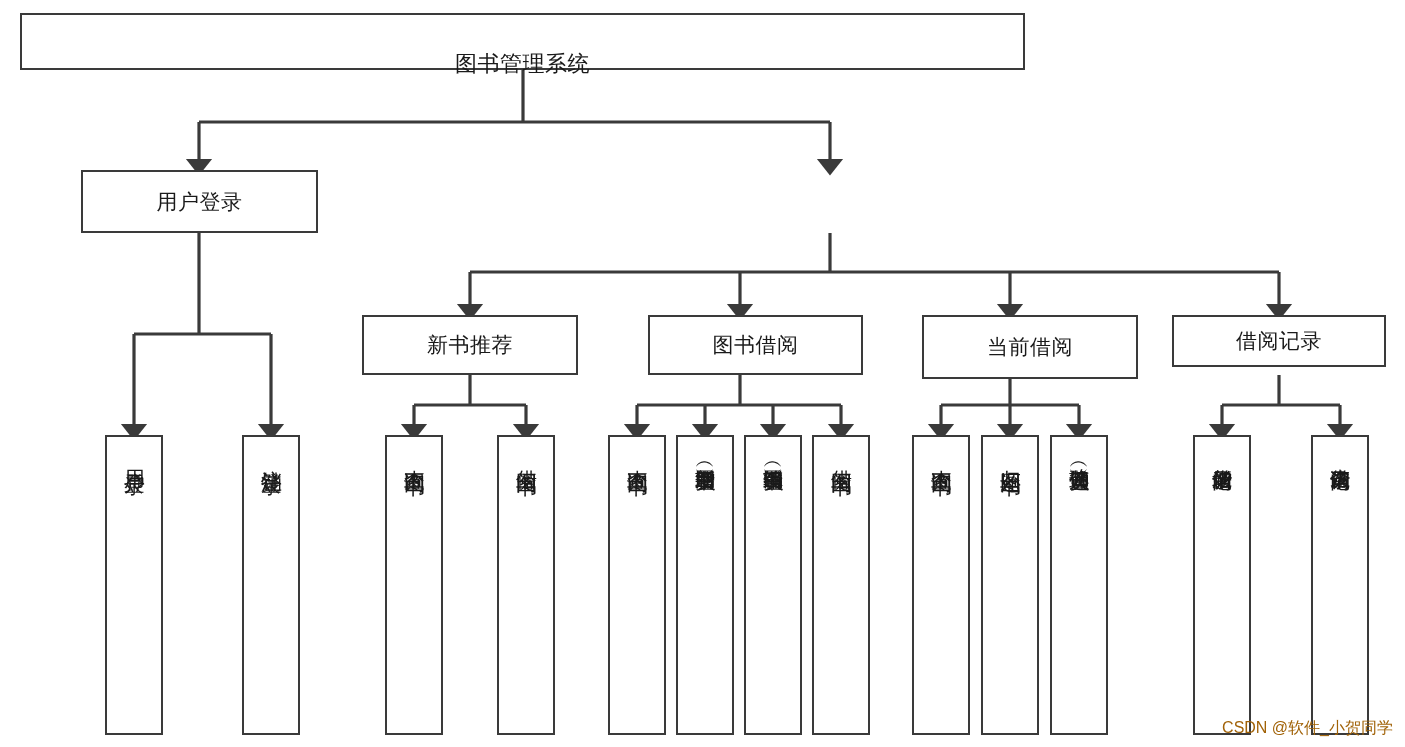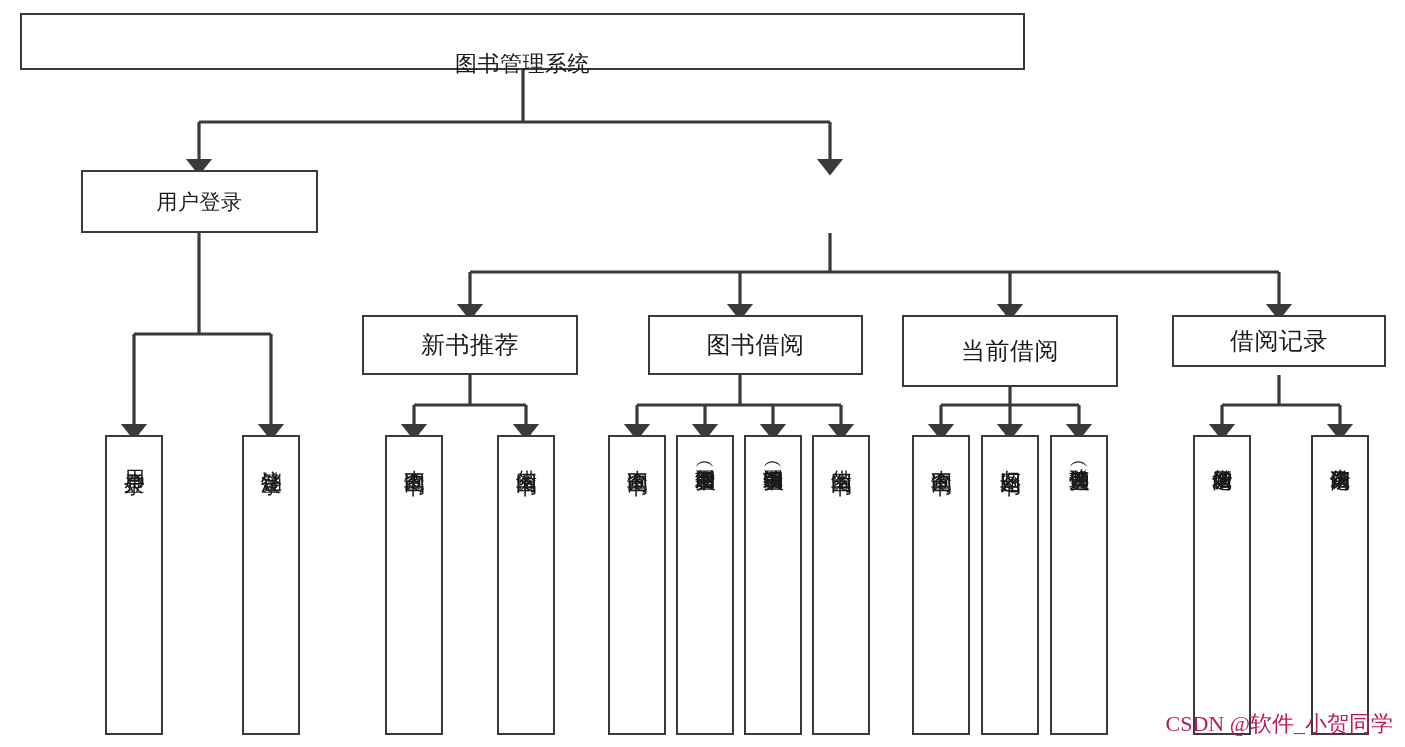--- a/index.html
+++ b/index.html
@@ -38,21 +38,21 @@
     z-index: 2;
   }
   .node-label {
     display: block;
     text-align: center;
     letter-spacing: 0.5px;
     white-space: nowrap;
   }
   .node.root .node-label { font-size: 22px; margin-top: 44px; }
   .node.lvl2 .node-label { font-size: 21px; }
-  .node.lvl3 .node-label { font-size: 24px; }
+  .node.lvl3 .node-label { font-size: 21px; }
 
   .node.leaf {
     border-width: 2px;
     align-items: flex-start;
     justify-content: center;
     padding-top: 16px;
   }
   .node.leaf .node-label {
     writing-mode: vertical-rl;
     text-orientation: upright;
@@ -62,25 +62,25 @@
     white-space: nowrap;
   }
   .node.leaf.tall-text .node-label {
     font-size: 20px;
     letter-spacing: 0.5px;
   }
   .watermark {
     position: absolute;
     right: 12px;
     bottom: 8px;
-    font-size: 22px;
-    color: #be185d;
+    font-size: 16px;
+    color: #a16207;
     white-space: nowrap;
     z-index: 5;
-    font-family: Liberation Serif, serif;
+    font-family: Liberation Sans, sans-serif;
   }
 </style>
 </head>
 <body>
 
 <div id="canvas">
 
   <svg id="wires" viewBox="0 0 1405 747" width="1405" height="747" aria-hidden="true">
     <defs>
       <marker id="arrowhead" markerWidth="9" markerHeight="9" refX="2.2" refY="4.5" orient="auto" markerUnits="strokeWidth">
@@ -140,21 +140,21 @@
   <div class="node lvl2" style="left:81px; top:170px; width:237px; height:63px;">
     <span class="node-label">用户登录</span>
   </div>
 
   <div class="node lvl3" style="left:362px; top:315px; width:216px; height:60px;">
     <span class="node-label">新书推荐</span>
   </div>
   <div class="node lvl3" style="left:648px; top:315px; width:215px; height:60px;">
     <span class="node-label">图书借阅</span>
   </div>
-  <div class="node lvl3" style="left:902px; top:315px; width:216px; height:72px;">
+  <div class="node lvl3" style="left:922px; top:315px; width:216px; height:64px;">
     <span class="node-label">当前借阅</span>
   </div>
   <div class="node lvl3" style="left:1172px; top:315px; width:214px; height:52px;">
     <span class="node-label">借阅记录</span>
   </div>
 
   <div class="node leaf" style="left:105px; top:435px; width:58px; height:300px;">
     <span class="node-label">用户登录</span>
   </div>
   <div class="node leaf" style="left:242px; top:435px; width:58px; height:300px;">

